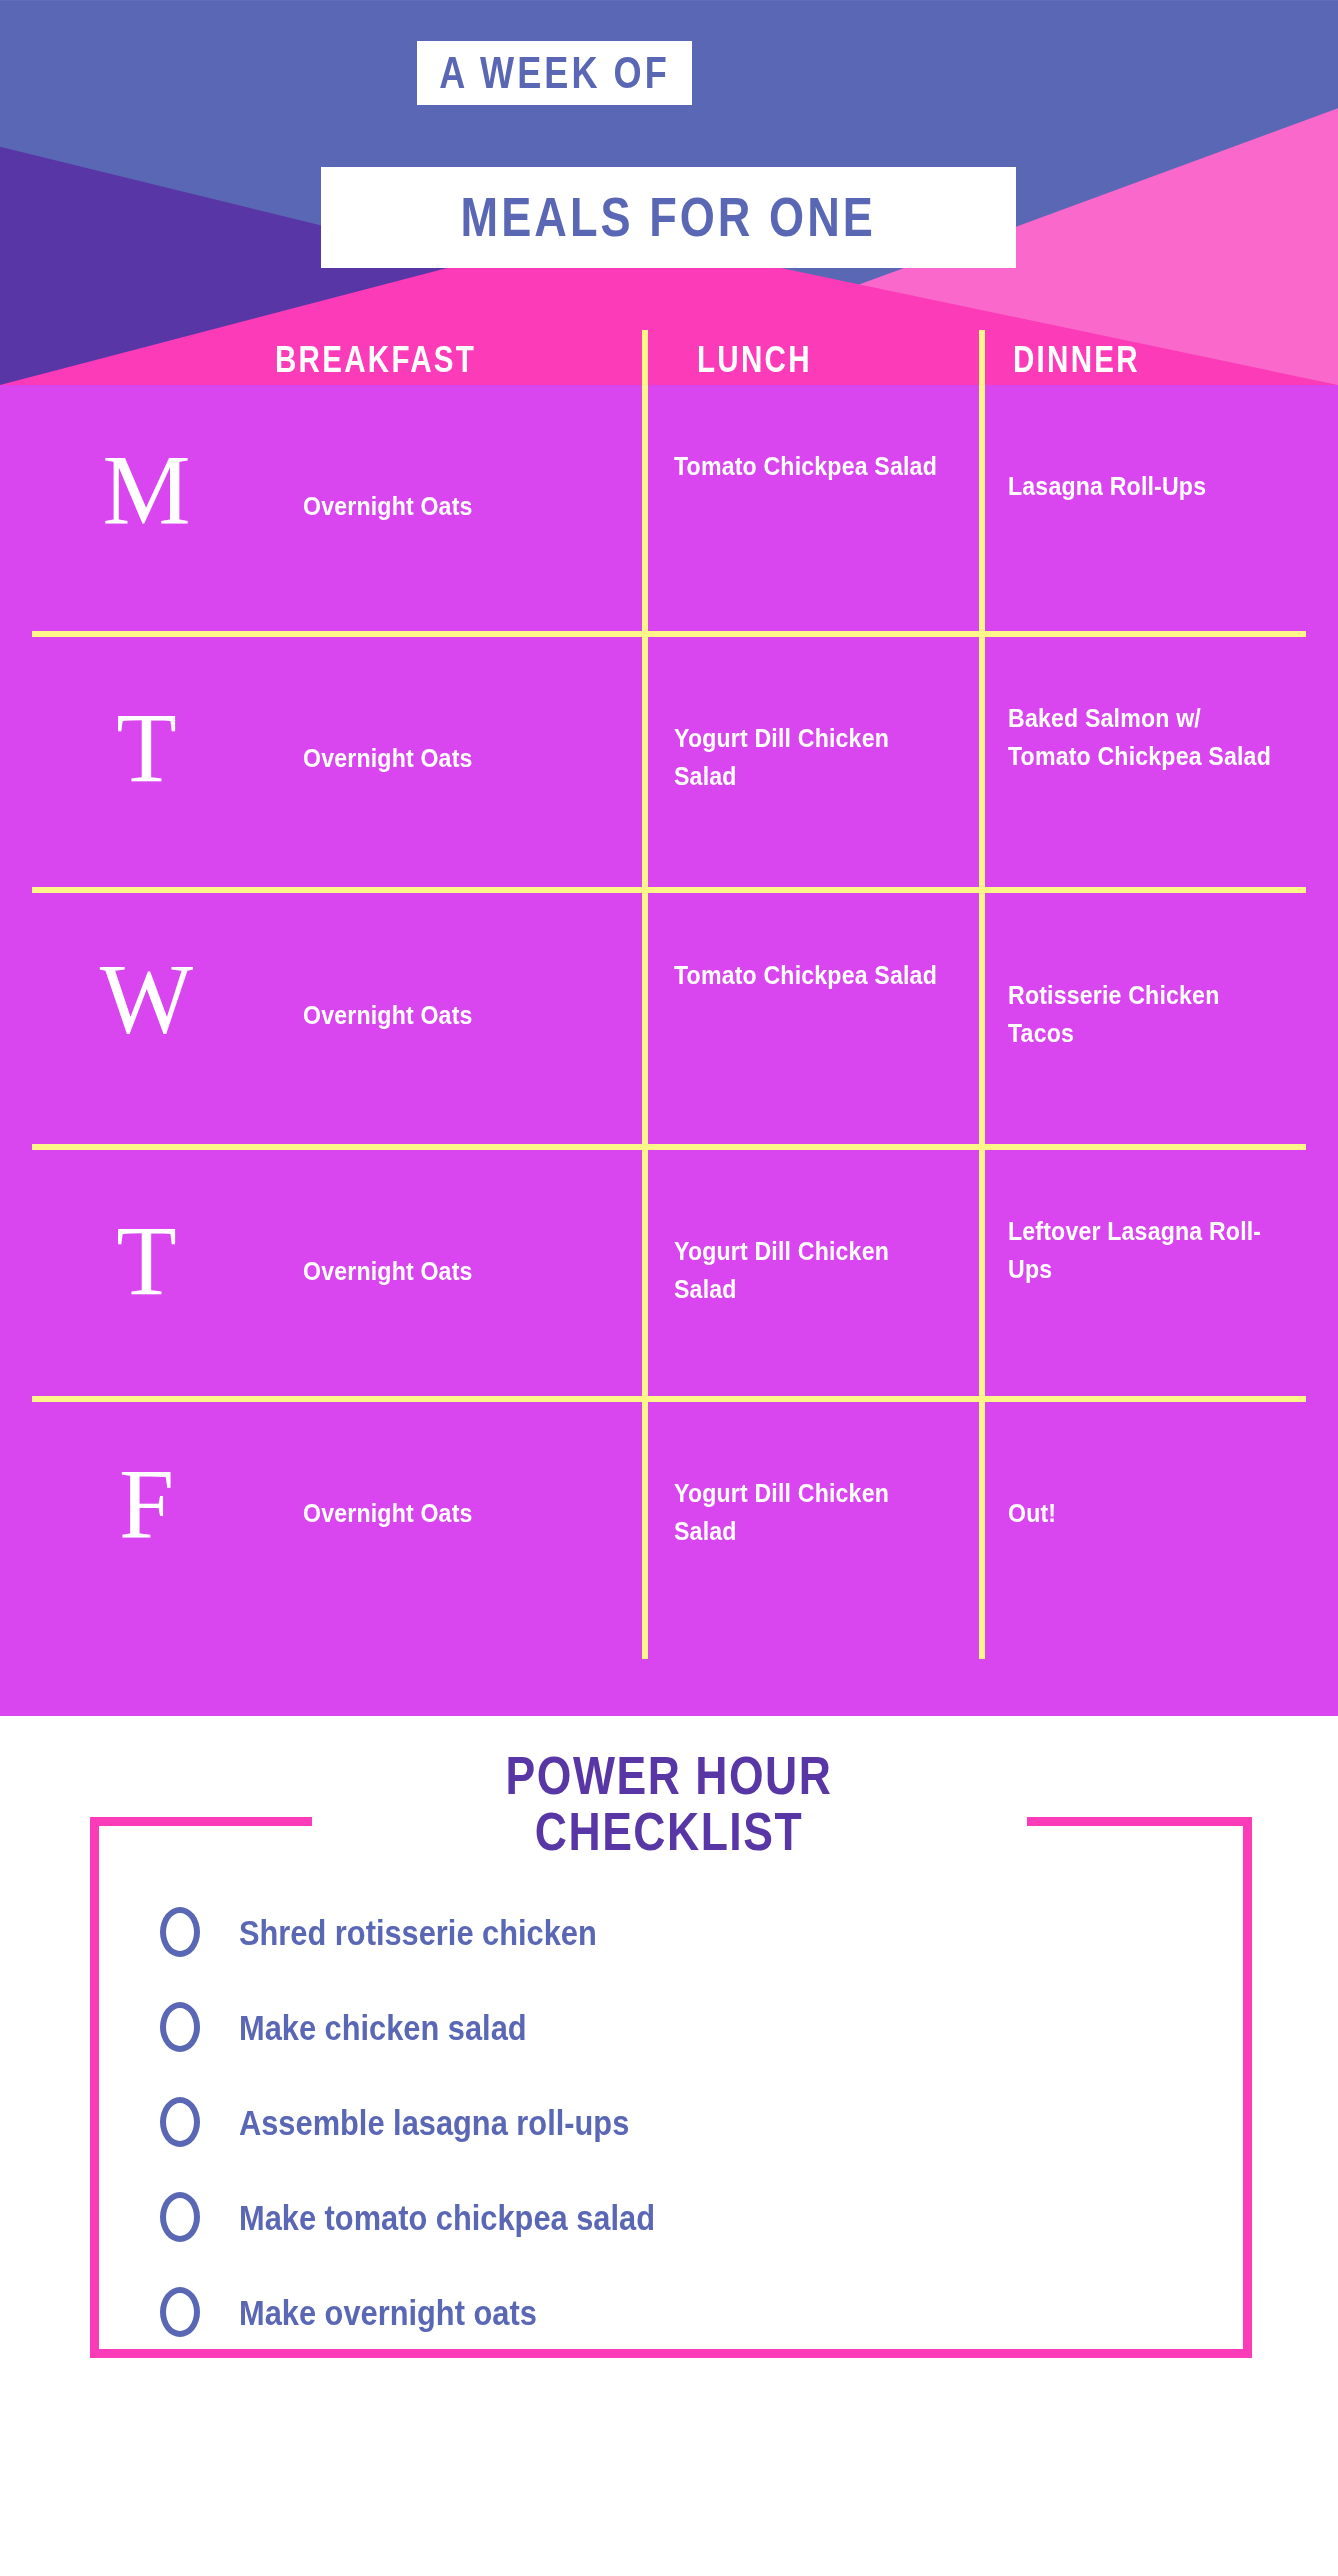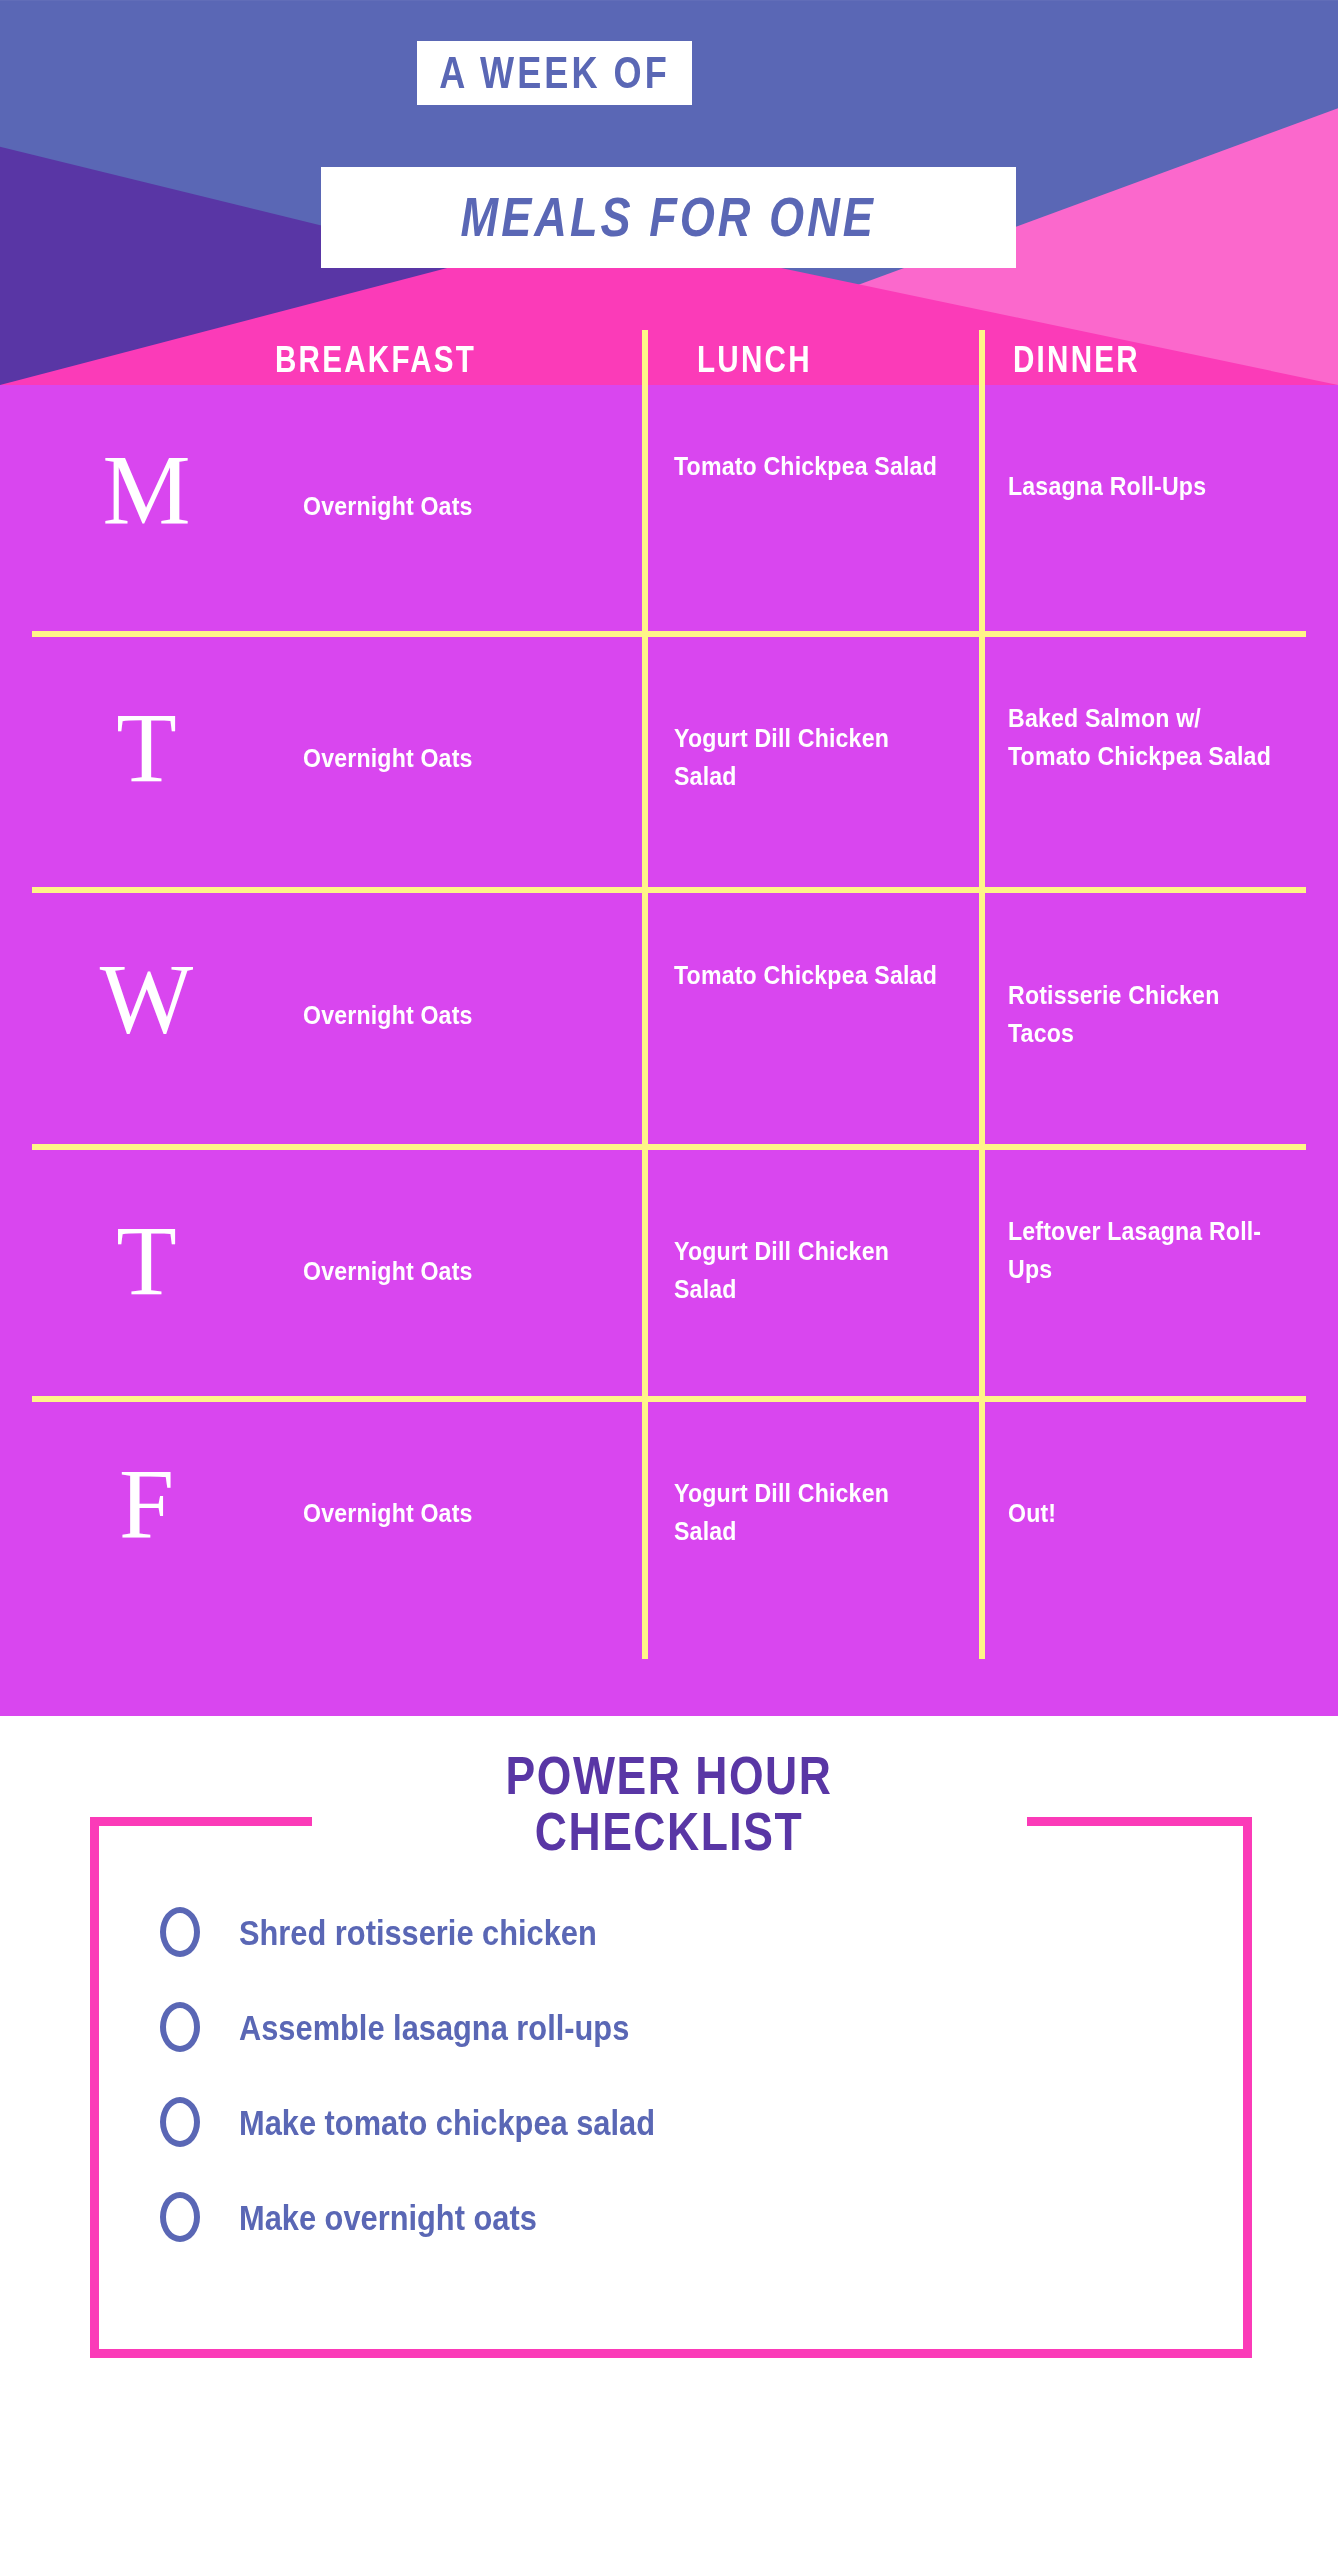--- a/index.html
+++ b/index.html
@@ -24,21 +24,21 @@
     color:#5A67B5;
     font-weight:bold;
     font-stretch:condensed;
     letter-spacing:3.7px;
     line-height:1;
     transform:scaleX(0.82);
     white-space:nowrap;
   }
   #title-line-1{left:417px;top:41px;width:275px;height:64px;}
   #title-line-1 span{font-size:44px;}
-  #title-line-2{left:321px;top:167px;width:695px;height:101px;font-style:italic;}
+  #title-line-2{left:321px;top:167px;width:695px;height:101px;}
   #title-line-2 span{font-size:55px;}
 
   
   .meals{
     position:absolute;left:0;top:385px;width:1338px;height:1331px;
     background:#d946ef;z-index:4;
   }
   .col-heads{
     position:absolute;left:0;top:-44px;width:1338px;height:55px;z-index:6;
   }
@@ -187,20 +187,24 @@
       <span class="l">CHECKLIST</span>
     </div>
 
     <div class="check-items">
       <div class="check-item">
         <span class="check-box-icon"></span>
         <span class="check-label">Shred rotisserie chicken</span>
       </div>
       <div class="check-item">
         <span class="check-box-icon"></span>
+        <span class="check-label">Make chicken salad</span>
+      </div>
+      <div class="check-item">
+        <span class="check-box-icon"></span>
         <span class="check-label">Assemble lasagna roll-ups</span>
       </div>
       <div class="check-item">
         <span class="check-box-icon"></span>
         <span class="check-label">Make tomato chickpea salad</span>
       </div>
       <div class="check-item">
         <span class="check-box-icon"></span>
         <span class="check-label">Make overnight oats</span>
       </div>

